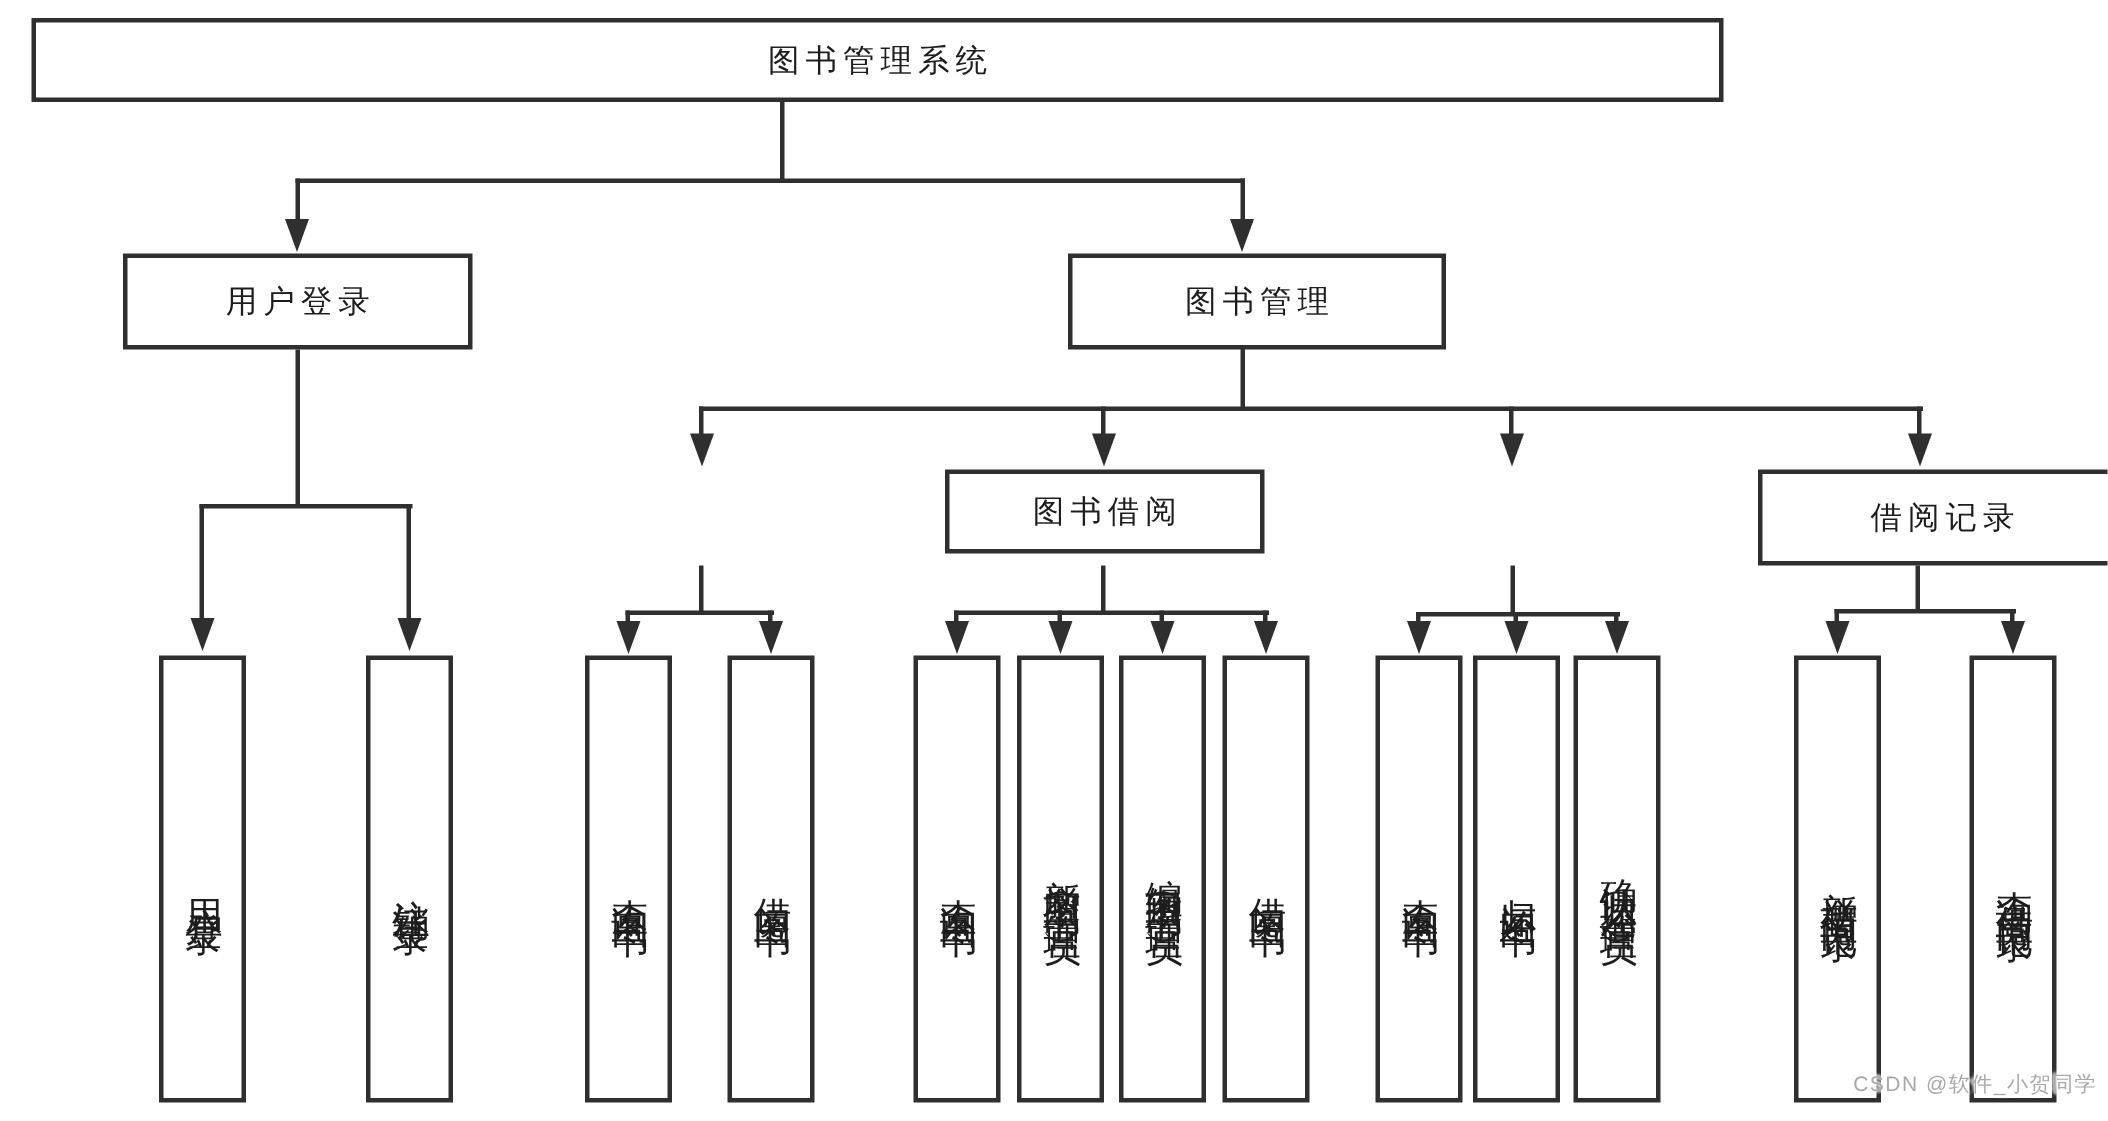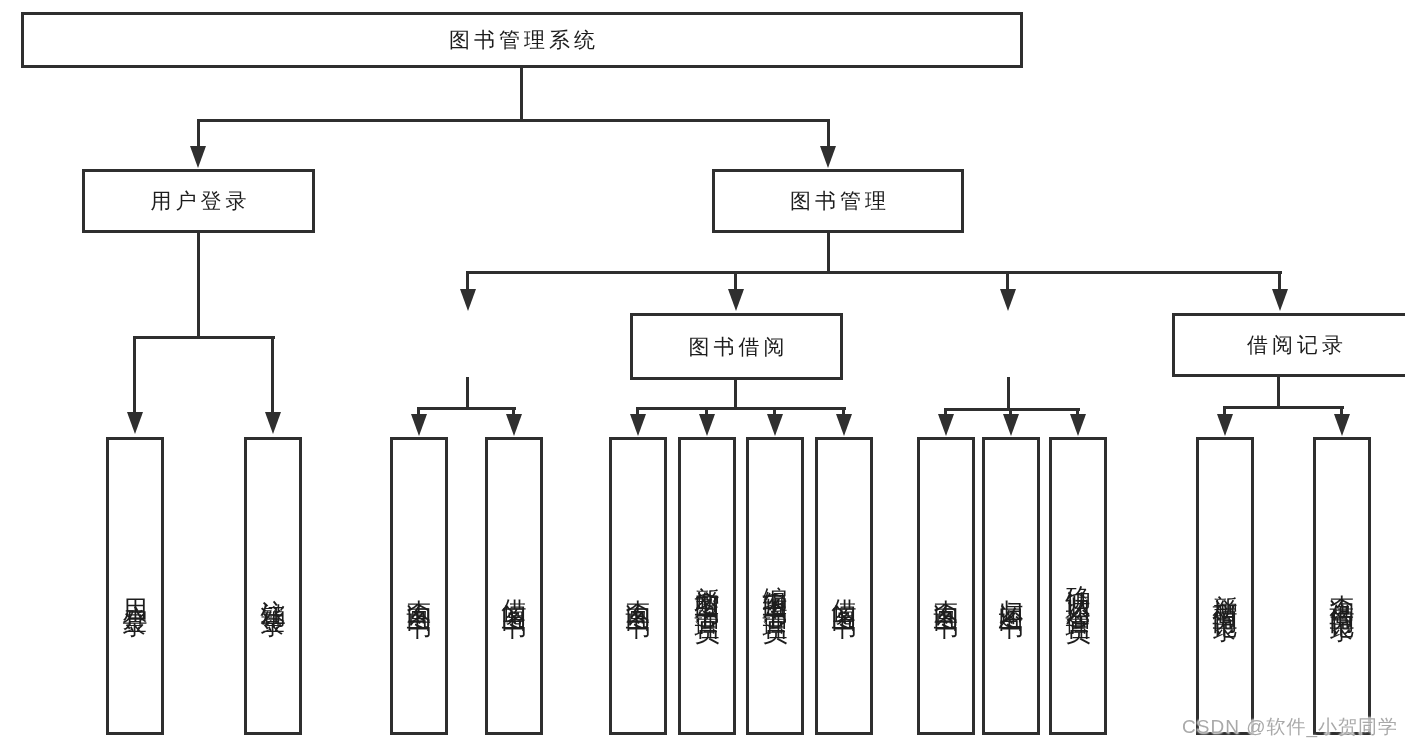--- a/index.html
+++ b/index.html
@@ -8,29 +8,29 @@
   .node{position:absolute;box-sizing:border-box;border:3px solid #2f2f2f;background:#ffffff;
         display:flex;align-items:center;justify-content:center;color:#1d1d1d;}
   .node-h{font-size:21px;letter-spacing:4px;}
   .node-h .lbl{margin-right:-4px;white-space:nowrap;}
   .node-v .lbl{writing-mode:vertical-rl;text-orientation:mixed;font-size:25px;letter-spacing:5px;
                margin-bottom:-5px;line-height:1;}
   .vl{position:absolute;width:3px;background:#2f2f2f;}
   .hl{position:absolute;height:3px;background:#2f2f2f;}
   .ar{position:absolute;width:0;height:0;border-left:8px solid transparent;
       border-right:8px solid transparent;border-top:22px solid #2f2f2f;}
-  .wm{position:absolute;top:714px;right:7px;font-size:19px;color:#a9a9a9;letter-spacing:1px;
+  .wm{position:absolute;top:714px;right:7px;font-size:14px;color:#a9a9a9;letter-spacing:1px;
       text-shadow:0 0 2px #ffffff,1px 1px 2px #ffffff,-1px -1px 2px #ffffff;white-space:nowrap;}
 </style>
 </head>
 <body>
 
 <div class="canvas">
 
-  <div class="node node-h" style="left:21px;top:12px;width:1002px;height:56px">
+  <div class="node node-h" style="left:21px;top:12px;width:1128px;height:56px">
     <span class="lbl">图书管理系统</span>
   </div>
 
   <div class="vl" style="left:520px;top:68px;height:52px"></div>
   <div class="hl" style="left:197px;top:119px;width:633px"></div>
   <div class="vl" style="left:197px;top:119px;height:30px"></div>
   <div class="ar" style="left:190px;top:146px"></div>
   <div class="vl" style="left:827px;top:119px;height:30px"></div>
   <div class="ar" style="left:820px;top:146px"></div>
 
@@ -52,21 +52,21 @@
   <div class="hl" style="left:466px;top:271px;width:816px"></div>
   <div class="vl" style="left:466px;top:271px;height:20px"></div>
   <div class="ar" style="left:460px;top:289px"></div>
   <div class="vl" style="left:734px;top:271px;height:20px"></div>
   <div class="ar" style="left:728px;top:289px"></div>
   <div class="vl" style="left:1006px;top:271px;height:20px"></div>
   <div class="ar" style="left:1000px;top:289px"></div>
   <div class="vl" style="left:1278px;top:271px;height:20px"></div>
   <div class="ar" style="left:1272px;top:289px"></div>
 
-  <div class="node node-h" style="left:630px;top:313px;width:213px;height:67px">
+  <div class="node node-h" style="left:630px;top:313px;width:213px;height:56px">
     <span class="lbl">图书借阅</span>
   </div>
   <div class="node node-h" style="left:1172px;top:313px;width:246px;height:64px">
     <span class="lbl">借阅记录</span>
   </div>
 
   <div class="vl" style="left:466px;top:377px;height:32px"></div>
   <div class="hl" style="left:417px;top:407px;width:99px"></div>
   <div class="vl" style="left:417px;top:407px;height:10px"></div>
   <div class="ar" style="left:411px;top:414px"></div>

